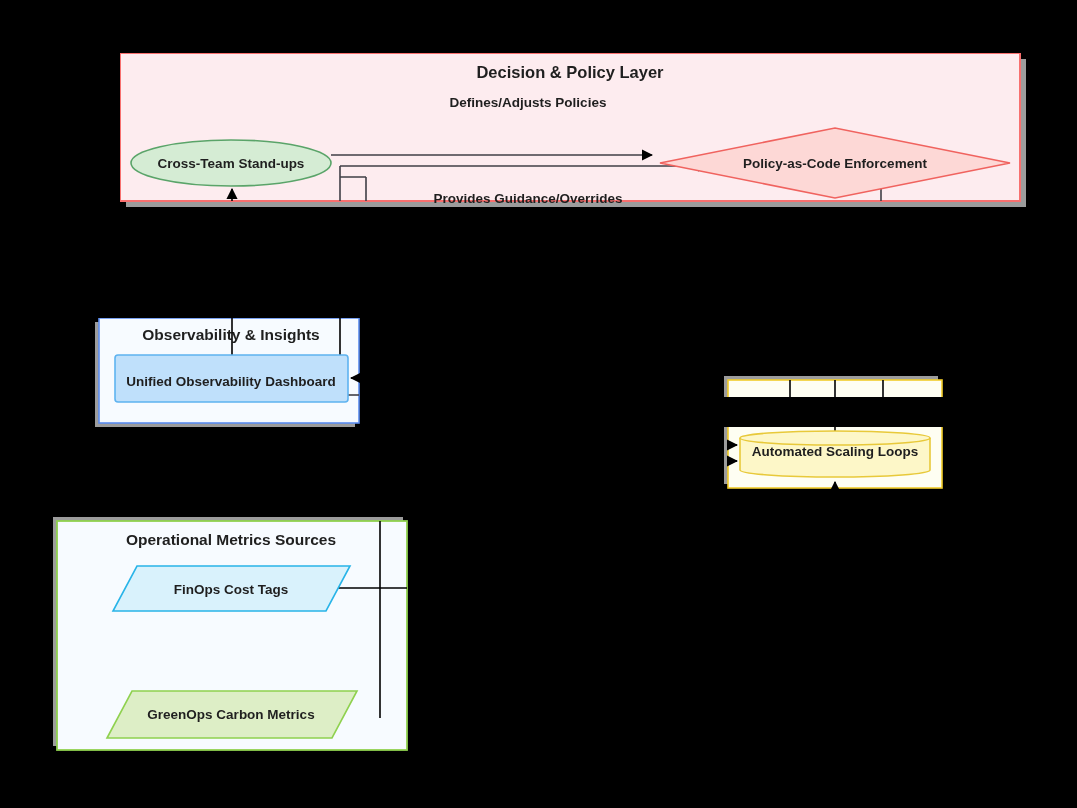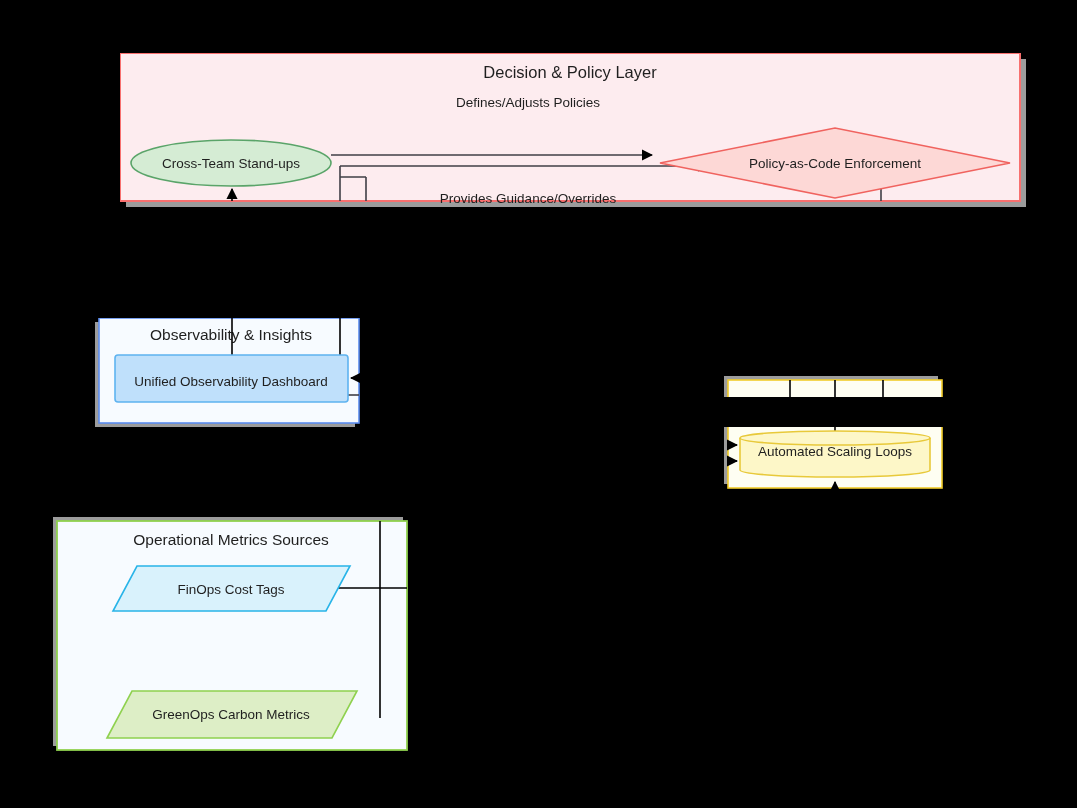--- a/index.html
+++ b/index.html
@@ -9,20 +9,21 @@
   }
   body {
     font-family: "Liberation Sans", sans-serif;
   }
   #canvas {
     position: relative;
     width: 1077px;
     height: 808px;
     background: #000000;
     overflow: hidden;
+    font-weight: bold;
   }
   #svg-layer {
     position: absolute;
     left: 0;
     top: 0;
     width: 1077px;
     height: 808px;
   }
   .lbl {
     font-family: "Liberation Sans", sans-serif;

